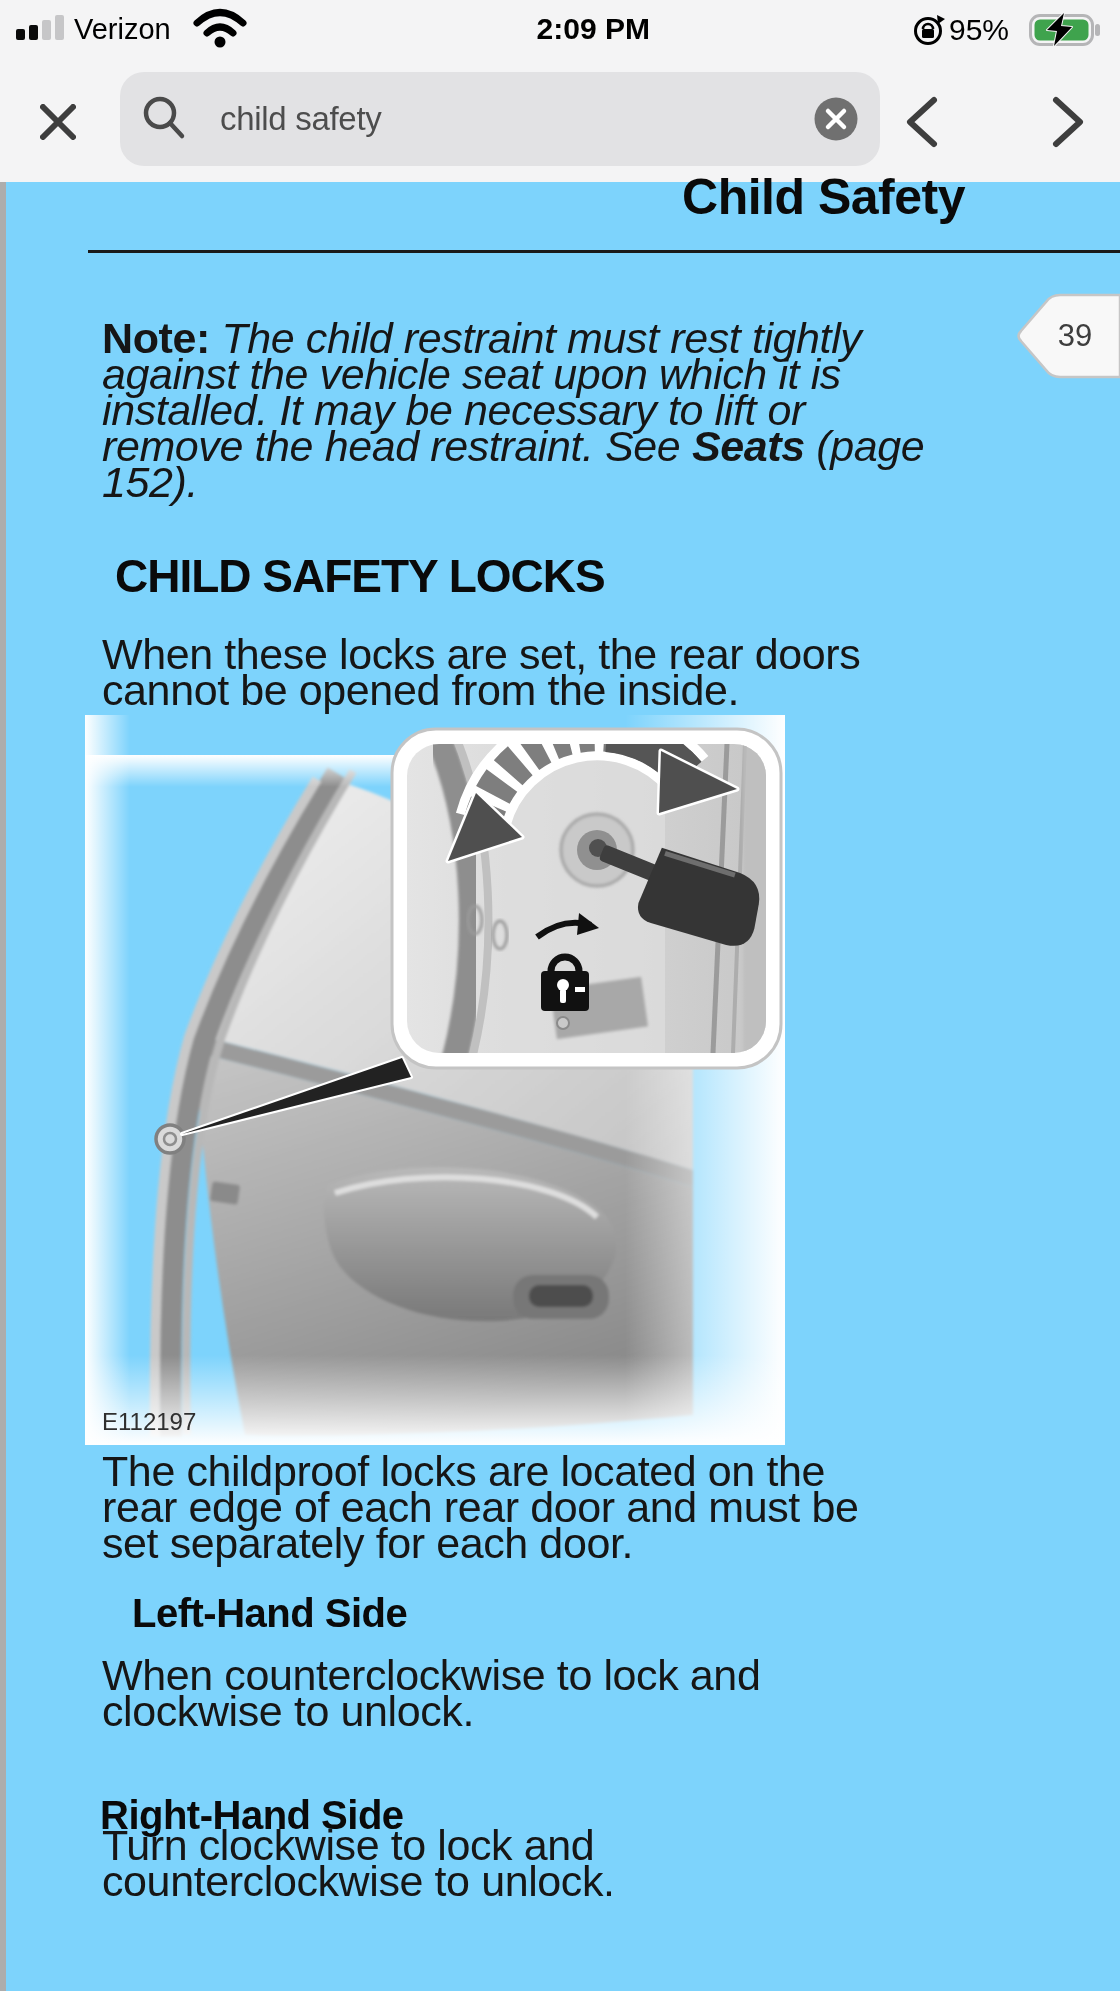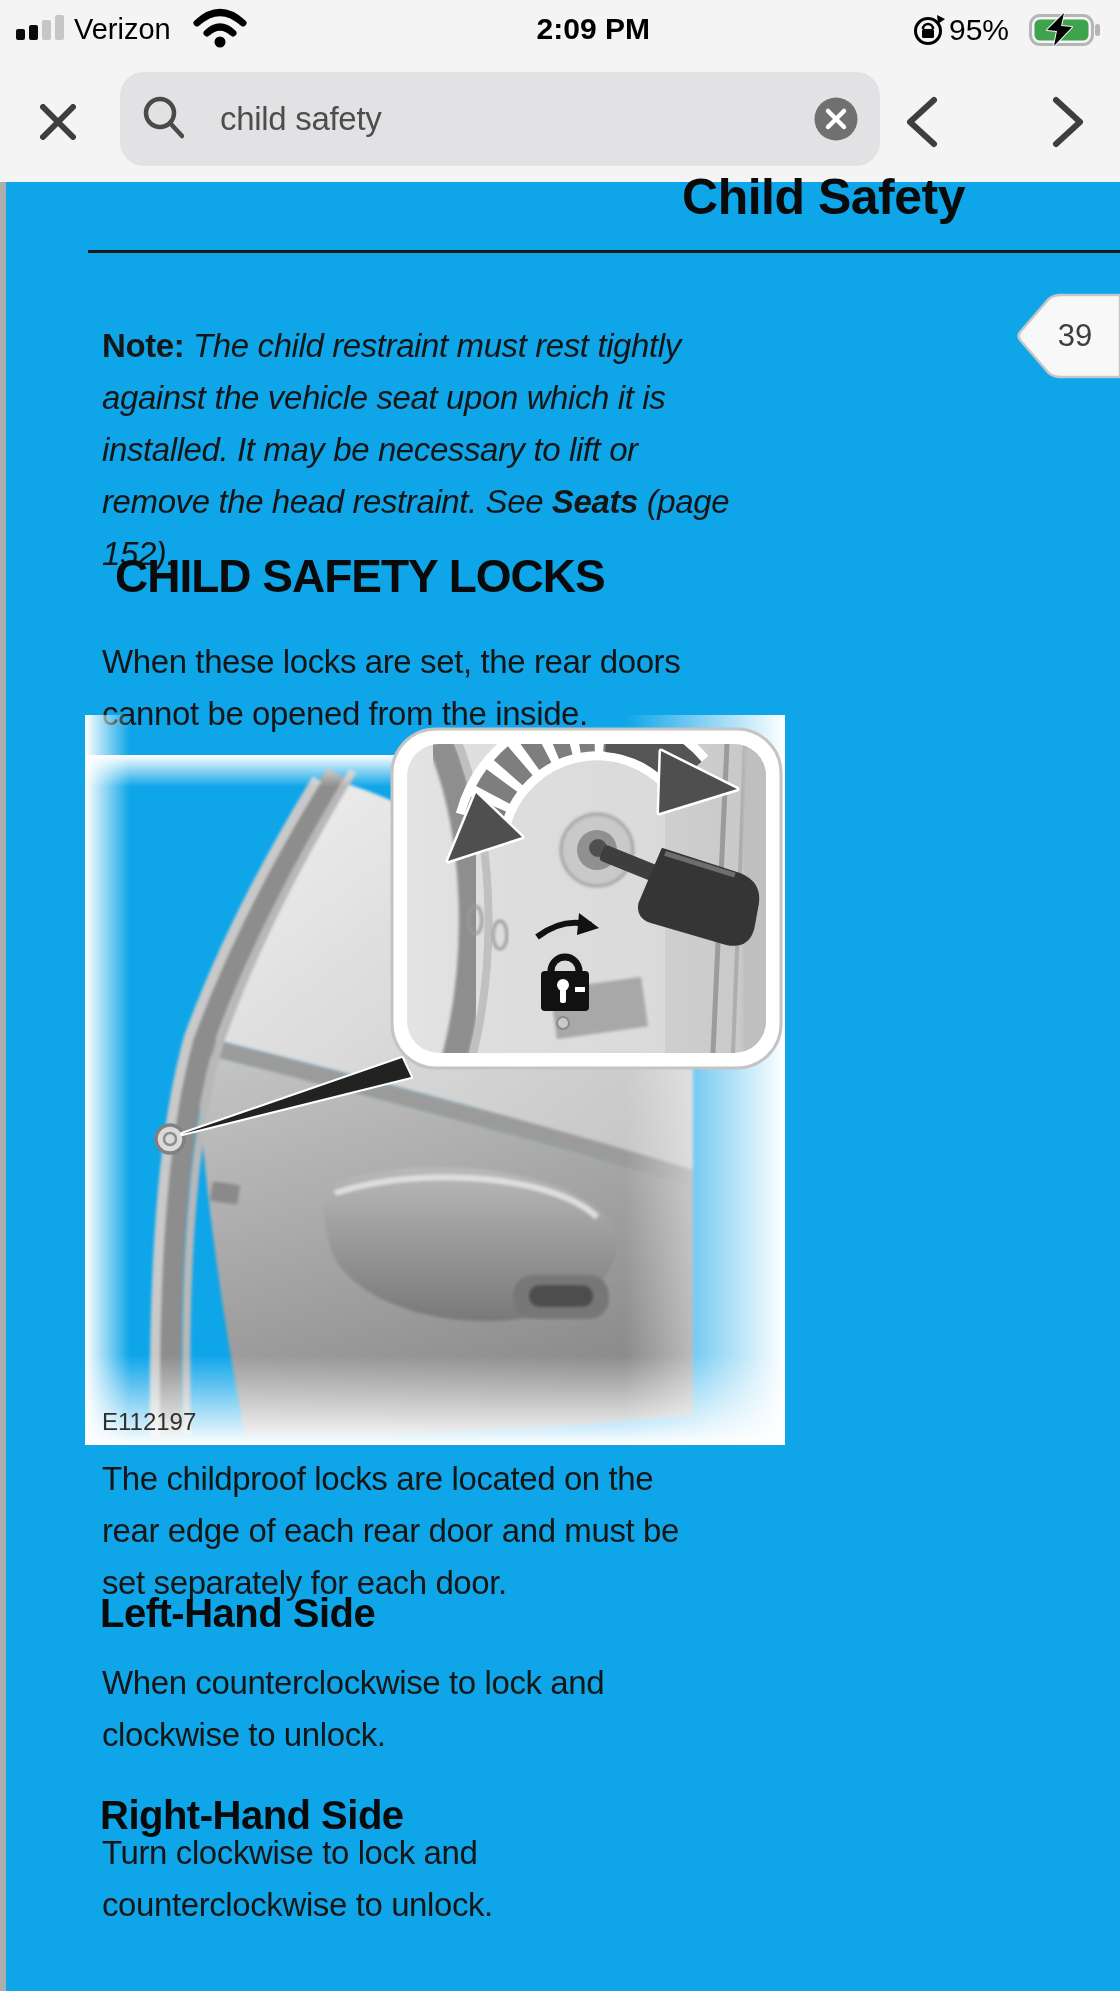--- a/index.html
+++ b/index.html
@@ -1,18 +1,18 @@
 <!DOCTYPE html>
 <html><head>
 <meta charset="utf-8">
 <style>
   html,body{margin:0;padding:0;background:#ffffff;}
   *{box-sizing:border-box;}
   #screen{
-    position:relative;width:1120px;height:1991px;background:#0ea5e9;overflow:hidden;
+    position:relative;width:1120px;height:1991px;background:#7dd3fc;overflow:hidden;
     font-family:"Liberation Sans",sans-serif;color:#1a1a1a;padding-left:20px;
   }
   
   .header{position:absolute;left:0;top:0;width:1120px;height:182px;background:#f4f4f5;}
   .statusbar{position:absolute;left:0;top:0;width:1120px;height:60px;}
   .carrier{position:absolute;left:74px;top:13px;font-size:29px;font-weight:400;color:#000;}
   .time{position:absolute;left:480px;top:12px;width:170px;text-align:right;font-size:30px;font-weight:600;color:#000;}
   .batt-pct{position:absolute;left:949px;top:13px;font-size:30px;font-weight:400;color:#000;}
   .svg-abs{position:absolute;}
   
@@ -22,38 +22,38 @@
     font-family:"Liberation Sans",sans-serif;font-size:33px;color:#4d4d4d;letter-spacing:-0.3px;padding:0;
   }
   
   .page-edge{position:absolute;left:0;top:182px;width:6px;height:1809px;background:#adadad;}
   .doc-title{
     position:absolute;right:155px;top:172px;font-size:50px;line-height:50px;font-weight:800;color:#0a0a0a;
     letter-spacing:-0.5px;white-space:nowrap;
   }
   .hrule{position:absolute;left:88px;right:0;top:250px;height:3px;background:#1a1a1a;}
   .para{
-    position:absolute;left:102px;font-size:33px;line-height:52px;color:#161616;
+    position:absolute;left:102px;font-size:43px;line-height:36px;color:#161616;
     letter-spacing:-0.4px;white-space:pre-line;
   }
   .note{top:320px;}
   .note .lbl{font-weight:700;font-style:normal;}
   .note i{font-style:italic;}
   .note .seats{font-weight:700;}
   .h2{
     position:absolute;left:115px;top:552px;font-size:46px;line-height:48px;font-weight:800;color:#0a0a0a;
     letter-spacing:-1px;white-space:nowrap;
   }
   .intro{top:636px;}
   .body1{top:1453px;}
   .h3{
     position:absolute;left:100px;font-size:40px;line-height:42px;font-weight:800;color:#0a0a0a;
     letter-spacing:-0.5px;white-space:nowrap;
   }
-  .h3-left{top:1592px;}
+  .h3-left{top:1592px;margin-left:32px;}
   .h3-right{top:1761px;margin-top:33px;}
   .para-left{top:1657px;}
   .para-right{top:1827px;}
   .fig-caption{position:absolute;left:102px;top:1408px;font-size:24px;color:#2f2f2f;letter-spacing:0;}
   .figure{position:absolute;left:85px;top:715px;width:700px;height:730px;}
   
   .page-tab{position:absolute;right:0;top:293px;width:104px;height:86px;}
   .page-tab .num{
     position:absolute;left:14px;right:0;top:0;height:102px;line-height:86px;text-align:center;
     font-size:31px;color:#3e3e3e;

